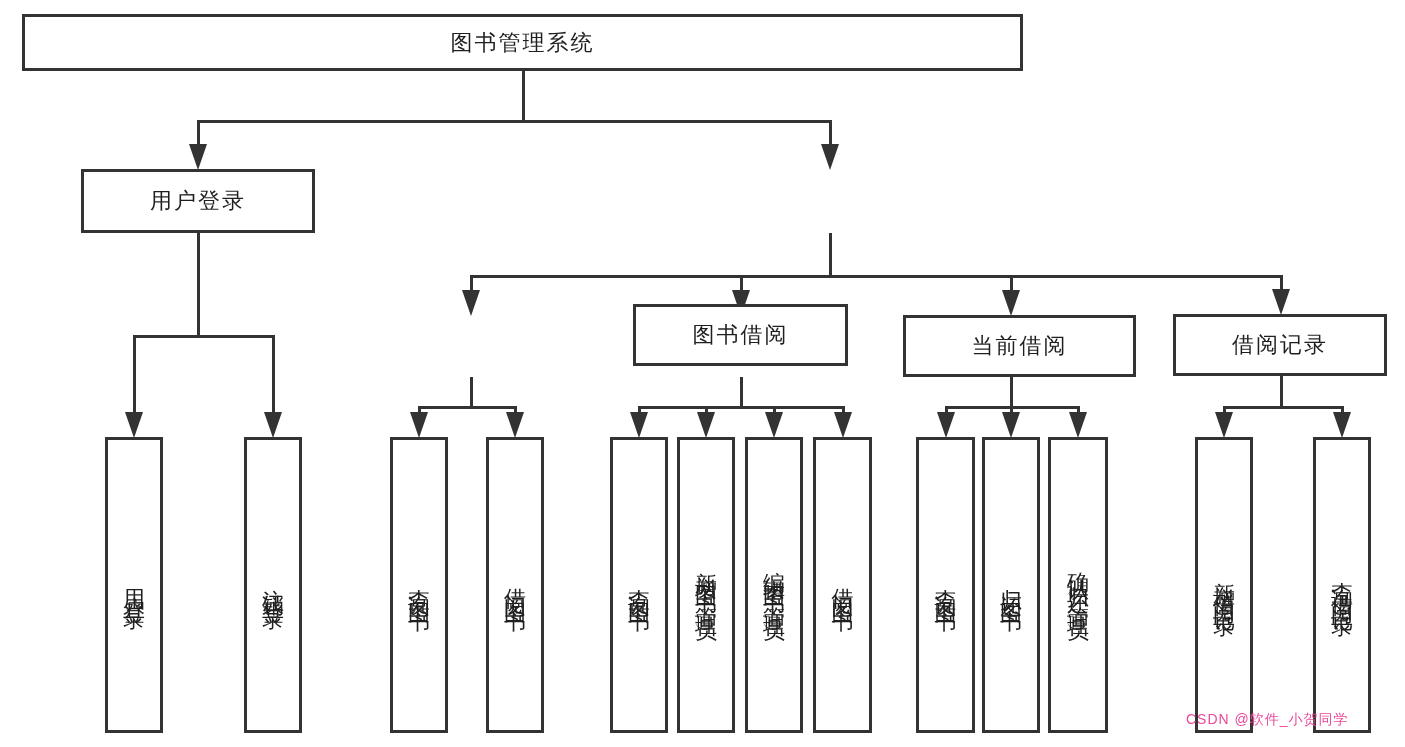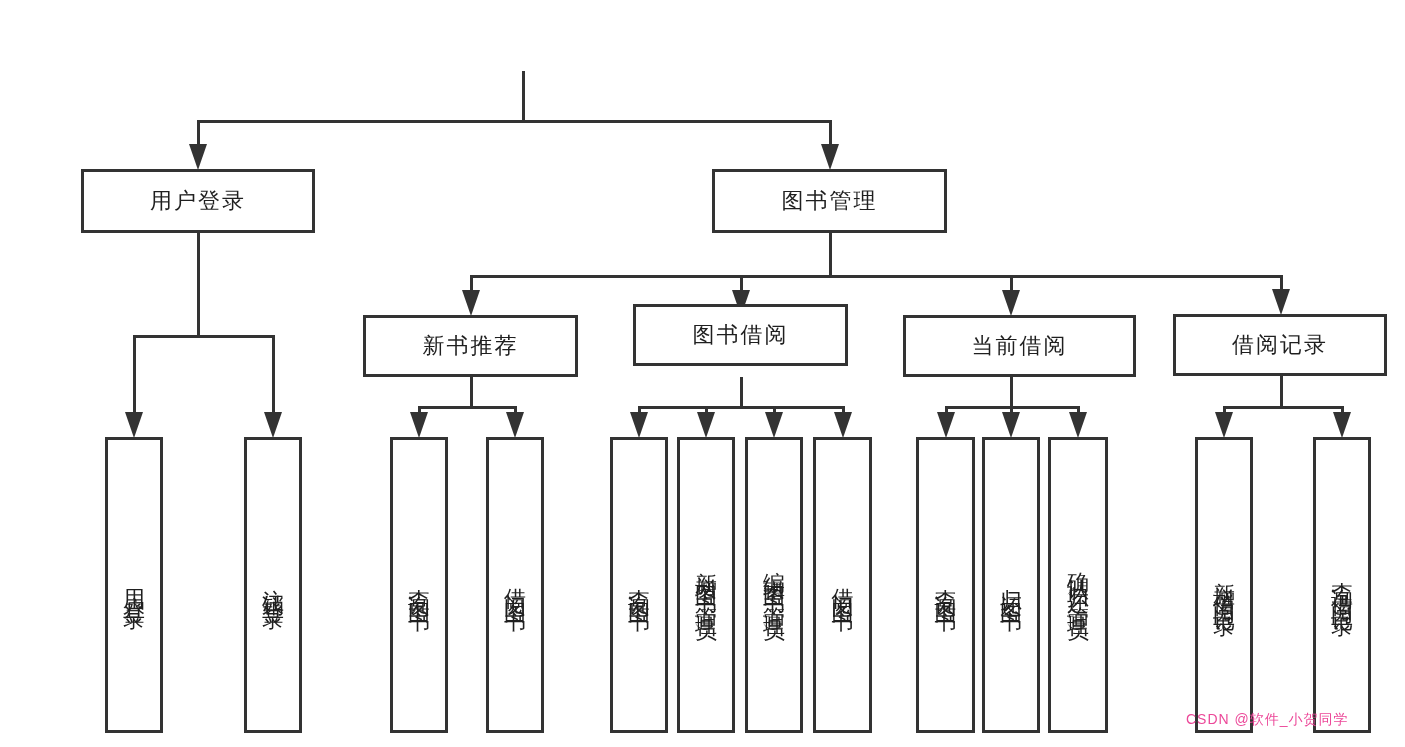--- a/index.html
+++ b/index.html
@@ -61,28 +61,25 @@
     letter-spacing: 1px;
     z-index: 3;
     white-space: nowrap;
   }
 </style>
 </head>
 <body>
 
 <div id="canvas">
   <span class="watermark">CSDN @软件_小贺同学</span>
+<div class="node h" style="left: 22px; top: 14px; width: 1001px; height: 57px;">
+      <span class="lbl">图书管理系统</span>
+    </div>
     <div class="node h" style="left: 81px; top: 169px; width: 234px; height: 64px;">
       <span class="lbl">用户登录</span>
-    </div>
-    <div class="node h" style="left: 712px; top: 169px; width: 235px; height: 64px;">
-      <span class="lbl">图书管理</span>
-    </div>
-    <div class="node h" style="left: 363px; top: 315px; width: 215px; height: 62px;">
-      <span class="lbl">新书推荐</span>
     </div>
     <div class="node h" style="left: 633px; top: 304px; width: 215px; height: 62px;">
       <span class="lbl">图书借阅</span>
     </div>
     <div class="node h" style="left: 903px; top: 315px; width: 233px; height: 62px;">
       <span class="lbl">当前借阅</span>
     </div>
     <div class="node h" style="left: 1173px; top: 314px; width: 214px; height: 62px;">
       <span class="lbl">借阅记录</span>
     </div>

